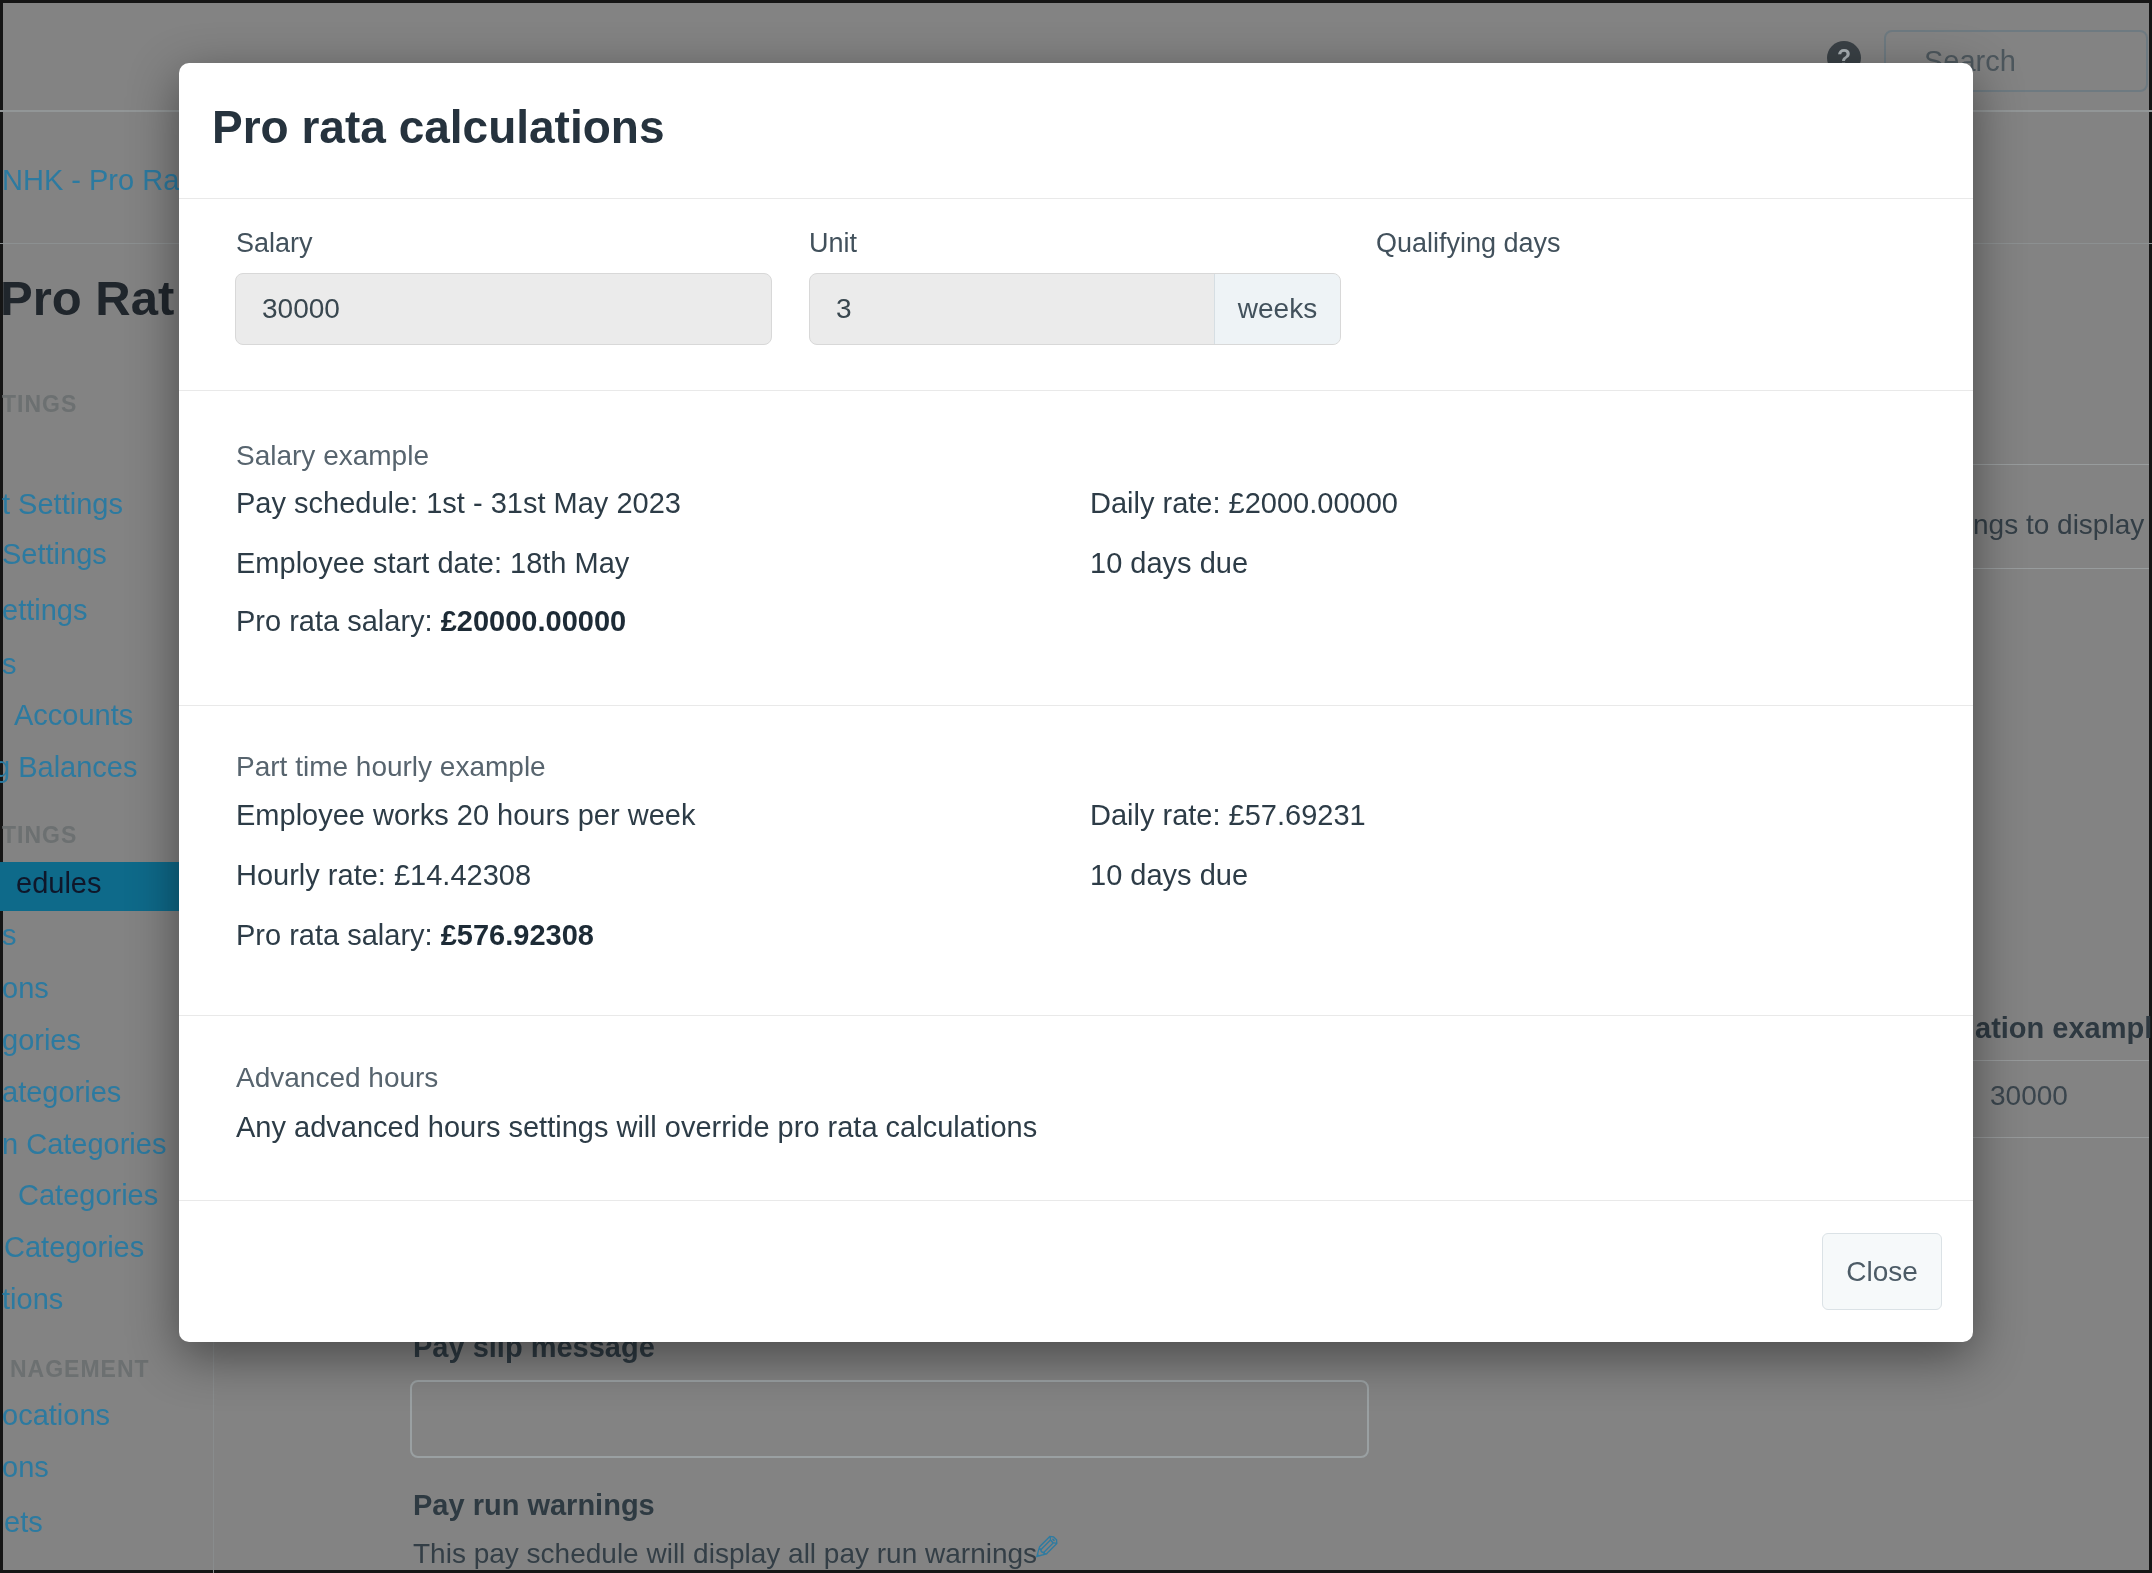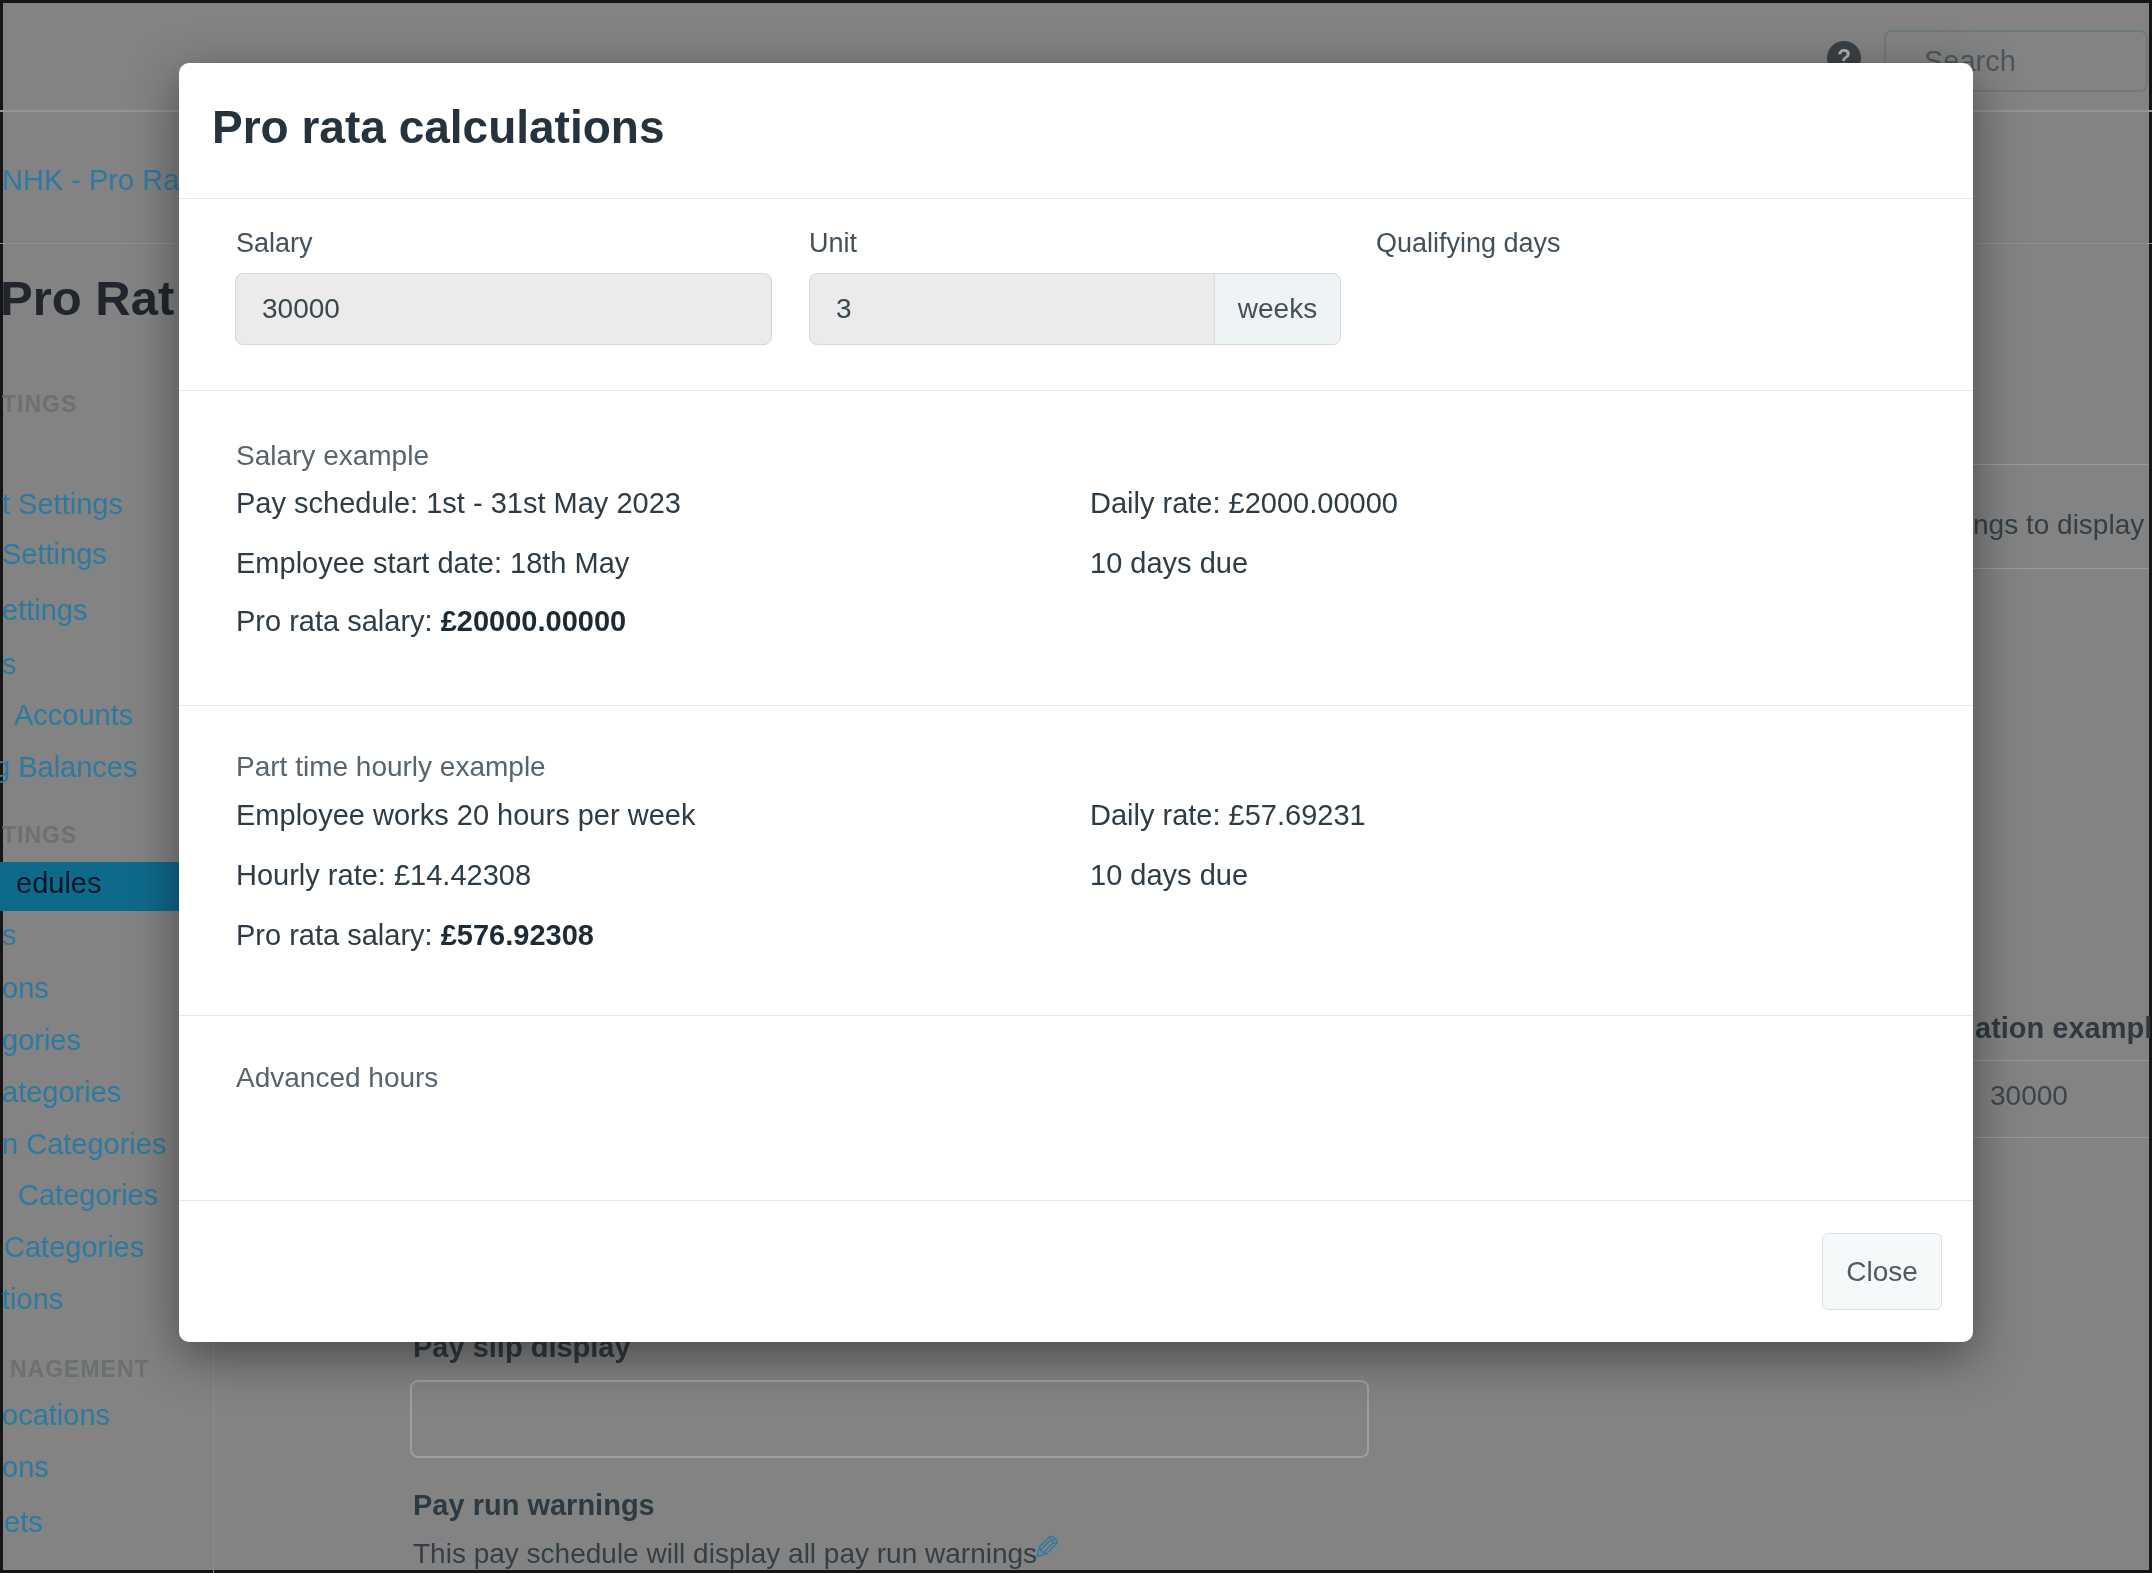--- a/index.html
+++ b/index.html
@@ -124,21 +124,21 @@
 
   <div class="bg-line" style="left:214px; top:464px; width:1935px; height:1px; background:#989c9d;"></div>
   <div class="bg-text frag-dark" style="left:1973px; top:509px;">ngs to display</div>
   <div class="bg-line" style="left:214px; top:568px; width:1935px; height:1px; background:#989c9d;"></div>
 
   <div class="bg-text frag-bold" style="left:1975px; top:1012px;">ation example</div>
   <div class="bg-line" style="left:214px; top:1060px; width:1935px; height:1px; background:#979a9b;"></div>
   <div class="bg-text frag-dark" style="left:1990px; top:1080px; color:#3a454d;">30000</div>
   <div class="bg-line" style="left:214px; top:1137px; width:1935px; height:1px; background:#979a9b;"></div>
 
-  <div class="bg-text frag-bold" style="left:413px; top:1331px; color:#2e3a42;">Pay slip display</div>
+  <div class="bg-text frag-bold" style="left:413px; top:1331px; color:#2e3a42;">Pay slip message</div>
   <div class="bg-box" style="left:410px; top:1380px; width:959px; height:78px;"></div>
   <div class="bg-text frag-bold" style="left:413px; top:1489px; color:#2e3a42;">Pay run warnings</div>
   <div class="bg-text frag-dark" style="left:413px; top:1538px;">This pay schedule will display all pay run warnings</div>
   <div class="pencil">✎</div>
 
   <div class="modal">
     <div class="m-title">Pro rata calculations</div>
     <div class="m-div" style="top:135px;"></div>
 
     <div class="f-label" style="left:57px;">Salary</div>
@@ -170,17 +170,18 @@
     <div class="m-row" style="left:911px; top:736px;">Daily rate: £57.69231</div>
     <div class="m-row" style="left:57px; top:796px;">Hourly rate: £14.42308</div>
     <div class="m-row" style="left:911px; top:796px;">10 days due</div>
     <div class="m-row" style="left:57px; top:856px;">
       <span>Pro rata salary: </span><b>£576.92308</b>
     </div>
 
     <div class="m-div" style="top:952px;"></div>
 
     <div class="sec-title" style="top:999px;">Advanced hours</div>
+    <div class="m-row" style="left:57px; top:1048px;">Any advanced hours settings will override pro rata calculations</div>
 
     <div class="m-div" style="top:1137px;"></div>
     <button class="close-btn">Close</button>
   </div>
 </div>
 
 </body></html>

